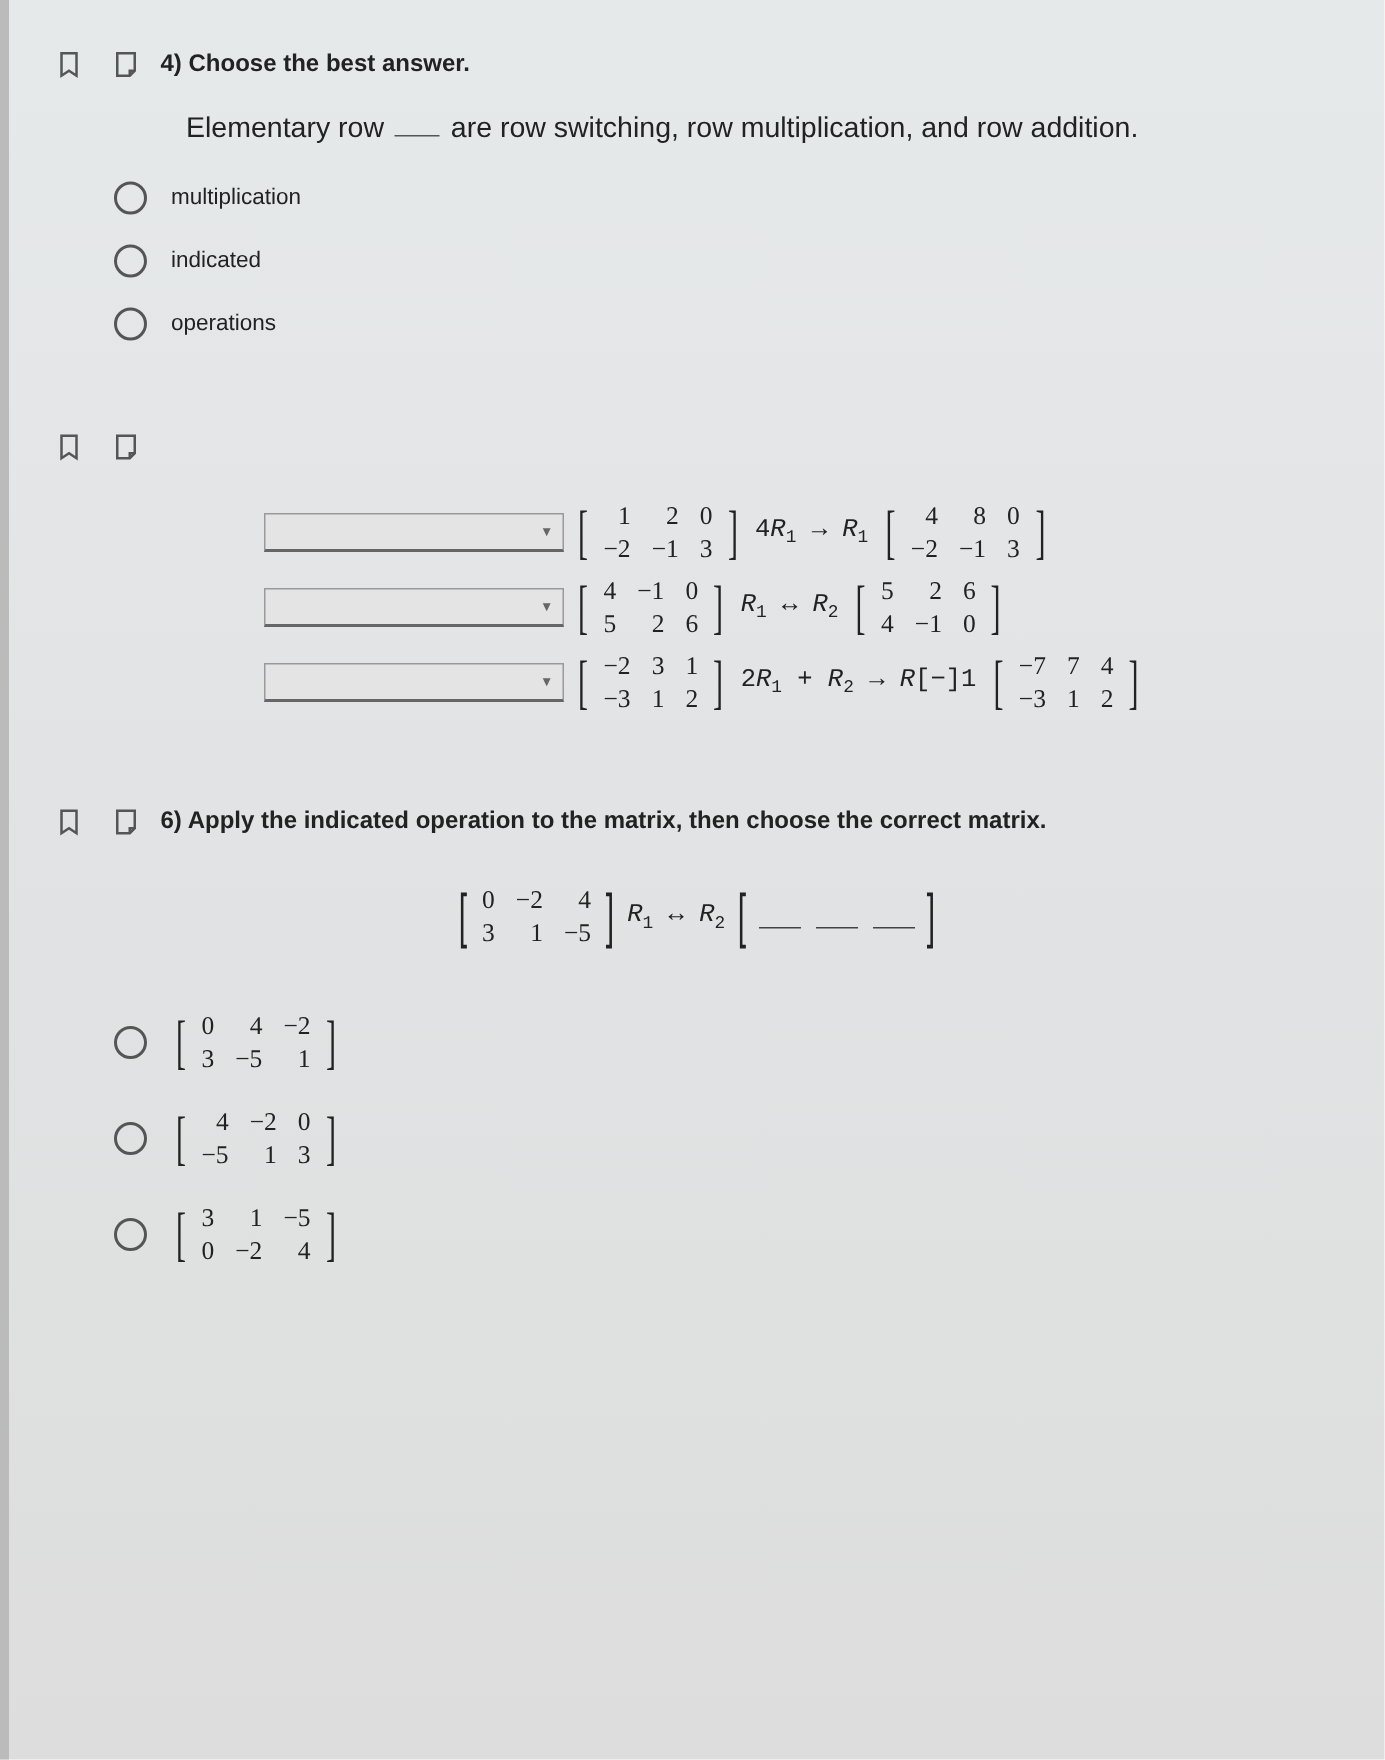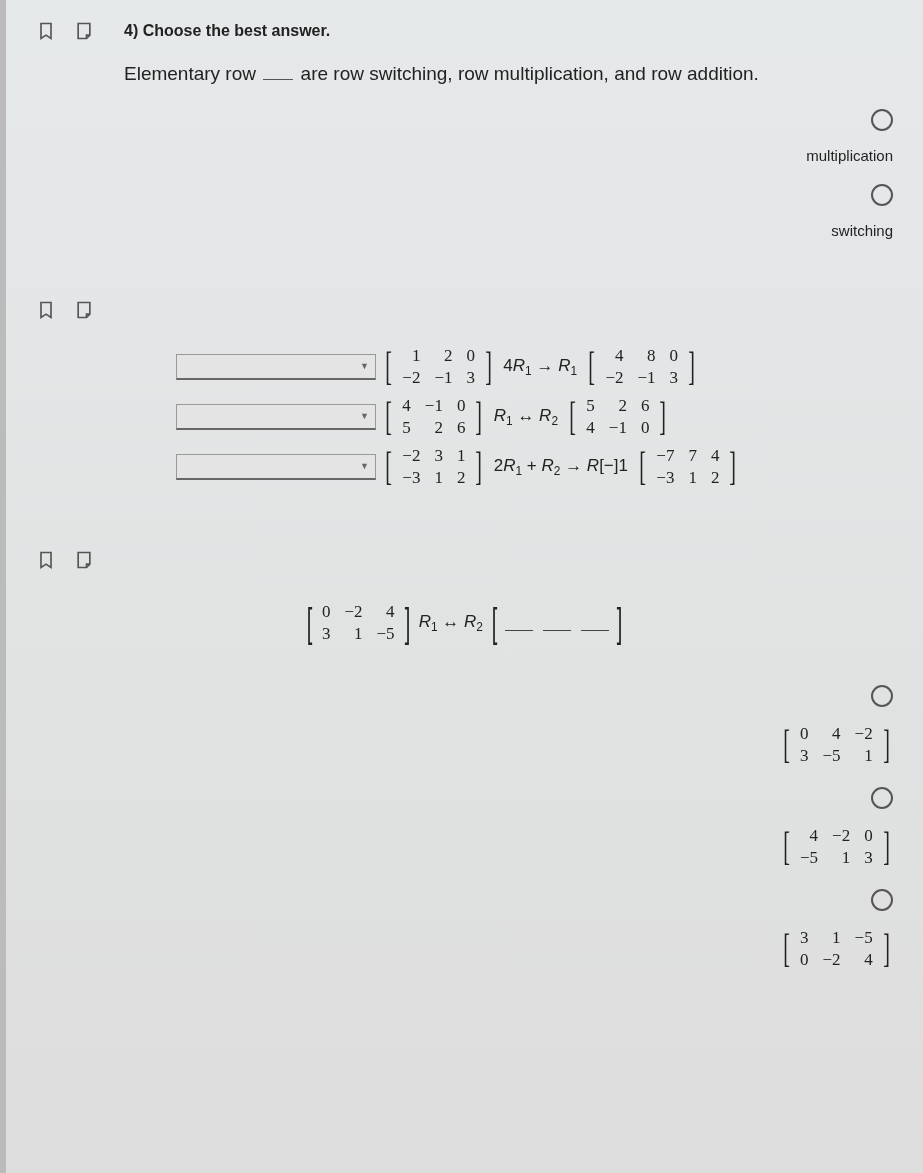--- a/index.html
+++ b/index.html
@@ -12,22 +12,23 @@
     width: 923px;
     border-left: 6px solid #bbb;
     min-height: 1173px;
   }
   .question {
     margin-bottom: 60px;
   }
   .q-header {
     display: flex;
     align-items: flex-end;
-    gap: 18px;
+    gap: 1px;
     margin-bottom: 18px;
+    margin-top: 12px;
   }
   .icon-group { display:flex; gap:18px; align-items:center; flex-shrink:0; width:70px;}
   .bookmark-icon, .note-icon {
     width: 20px; height: 22px; display:inline-block;
   }
   .bookmark-icon svg, .note-icon svg { width:100%; height:100%; }
   .q-title { font-weight: 700; font-size: 16px; line-height:1.4; flex:1;}
   .q-num { display:inline; }
   .q-subtext {
     margin-left: 88px;
@@ -40,25 +41,24 @@
     border-bottom: 1.5px solid #555;
     width: 30px;
     vertical-align: baseline;
     margin: 0 2px;
   }
   .options {
     margin-left: 40px;
   }
   .option {
     display:flex;
-    align-items:flex-end;
+    align-items:center;
     gap: 16px;
     margin: 20px 0;
     font-size: 15px;
-    flex-direction: column;
   }
   .radio {
     width: 22px; height:22px;
     border: 2px solid #555;
     border-radius: 50%;
     flex-shrink:0;
   }
   .match-grid {
     margin-left: 140px;
     margin-top:24px;
@@ -99,21 +99,21 @@
     line-height: 0.85;
   }
   .matrix table { border-collapse: collapse; }
   .matrix td {
     padding: 1px 7px;
     text-align: right;
     font-family: "Times New Roman", serif;
     font-size: 17px;
   }
   .op {
-    font-family: Liberation Sans, sans-serif;
+    font-family: Liberation Mono, monospace;
     font-size: 17px;
     padding: 0 2px;
   }
   sub { font-size: 0.7em; }
   .option .math-content {
     font-family: "Times New Roman", serif;
     font-size: 18px;
   }
   .centered-eq {
     display:flex;
@@ -160,21 +160,25 @@
   <div class="q-subtext">
     <span>Elementary row </span><span class="blank"></span><span> are row switching, row multiplication, and row addition.</span>
   </div>
   <div class="options">
     <div class="option">
       <span class="radio"></span>
       <span>multiplication</span>
     </div>
     <div class="option">
       <span class="radio"></span>
-      <span>switching</span>
+      <span>indicated</span>
+    </div>
+    <div class="option">
+      <span class="radio"></span>
+      <span>operations</span>
     </div>
   </div>
 </div>
 
 <div class="question">
   <div class="q-header">
     <div class="icon-group">
       <span class="bookmark-icon">
         <svg viewBox="0 0 24 24" fill="none" stroke="#555" stroke-width="2">
             <path d="M6 3h12v18l-6-4-6 4V3z"></path>
@@ -326,20 +330,24 @@
         <svg viewBox="0 0 24 24" fill="none" stroke="#555" stroke-width="2">
             <path d="M6 3h12v18l-6-4-6 4V3z"></path>
           </svg>
       </span>
       <span class="note-icon">
         <svg viewBox="0 0 24 24" fill="none" stroke="#555" stroke-width="2">
             <path d="M5 3h14v14l-4 4H5V3z"></path>
             <path d="M15 21v-4h4"></path>
           </svg>
       </span>
+    </div>
+    <div class="q-title">
+      <span class="q-num">6)</span>
+      <span>Apply the indicated operation to the matrix, then choose the correct matrix.</span>
     </div>
   </div>
 
   <div class="centered-eq" id="q6-eq">
       <span class="matrix">
         <span class="bracket-l">[</span>
         <table>
           <tbody>
             <tr>
               <td>0</td>

